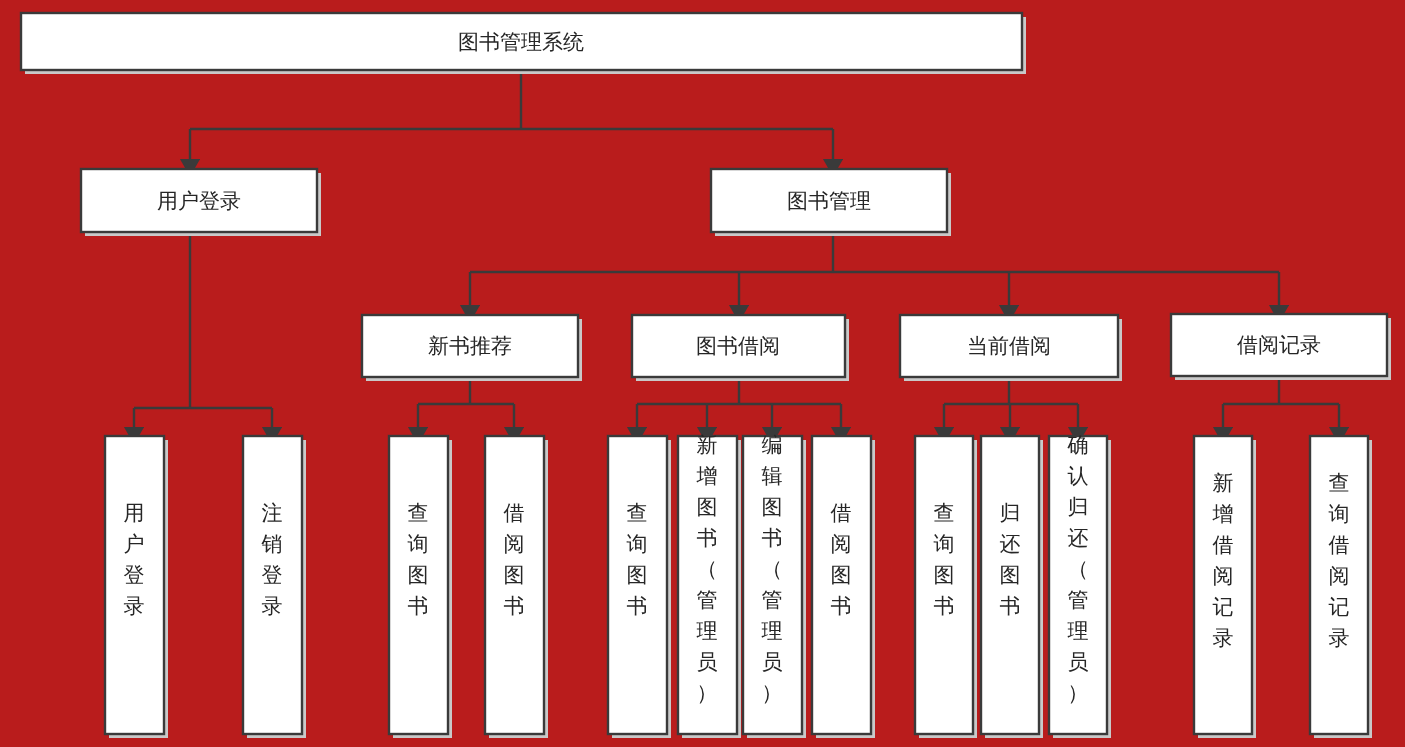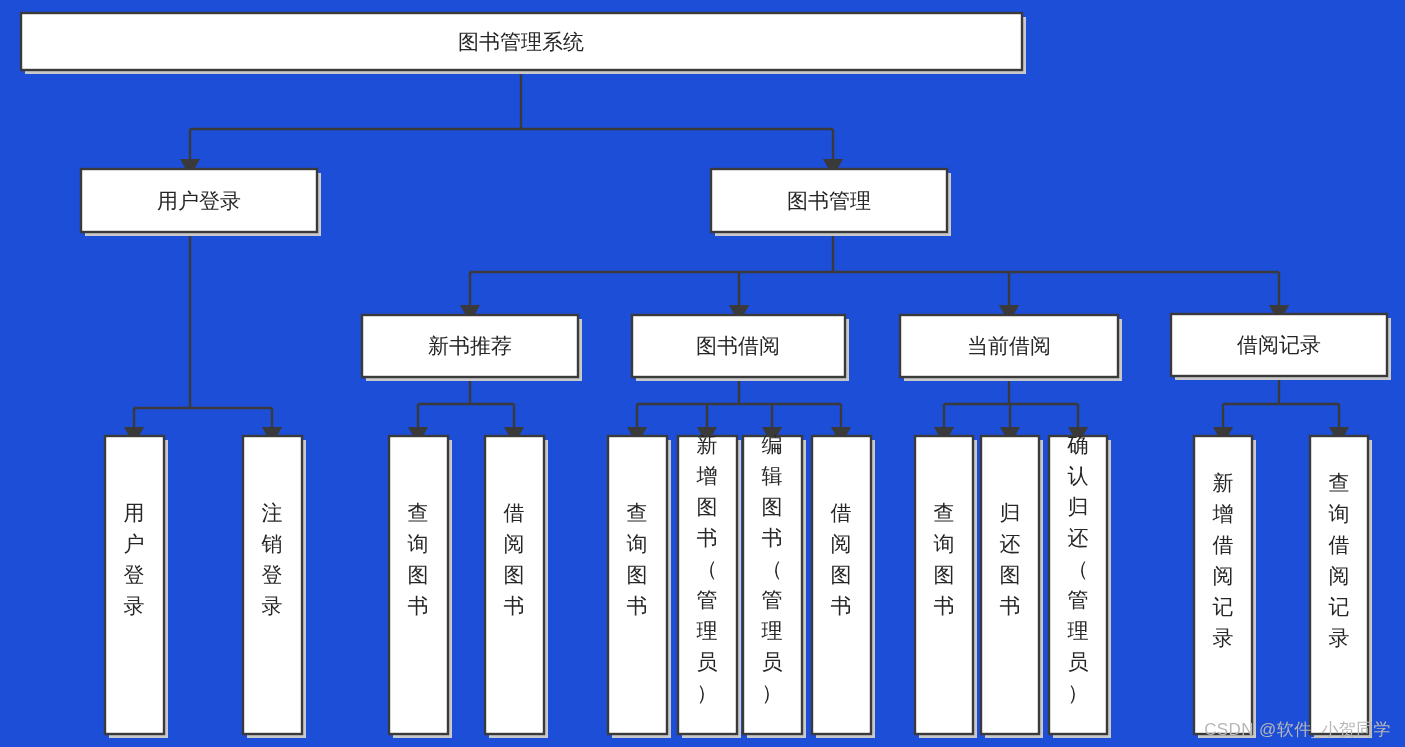--- a/index.html
+++ b/index.html
@@ -10,21 +10,21 @@
   body {
     width: 1405px;
     height: 747px;
     font-family: "Liberation Sans", "DejaVu Sans", sans-serif;
     overflow: hidden;
   }
   #diagram-root {
     position: relative;
     width: 1405px;
     height: 747px;
-    background: #1d4ed8;
+    background: #b91c1c;
   }
   svg.diagram-canvas {
     position: absolute;
     left: 0;
     top: 0;
     width: 1405px;
     height: 747px;
     display: block;
   }
   .node-box {
@@ -246,14 +246,13 @@
       <text class="node-label-vertical" x="1223" y="490"><tspan x="1223" y="490">新</tspan><tspan x="1223" y="521">增</tspan><tspan x="1223" y="552">借</tspan><tspan x="1223" y="583">阅</tspan><tspan x="1223" y="614">记</tspan><tspan x="1223" y="645">录</tspan></text>
     </g>
 
     <g>
       <rect class="node-shadow" x="1314" y="440" width="58" height="298"></rect>
       <rect class="node-box" x="1310" y="436" width="58" height="298"></rect>
       <text class="node-label-vertical" x="1339" y="490"><tspan x="1339" y="490">查</tspan><tspan x="1339" y="521">询</tspan><tspan x="1339" y="552">借</tspan><tspan x="1339" y="583">阅</tspan><tspan x="1339" y="614">记</tspan><tspan x="1339" y="645">录</tspan></text>
     </g>
   </svg>
 
-  <div class="watermark">CSDN @软件_小贺同学</div>
 </div>
 
 </body></html>

